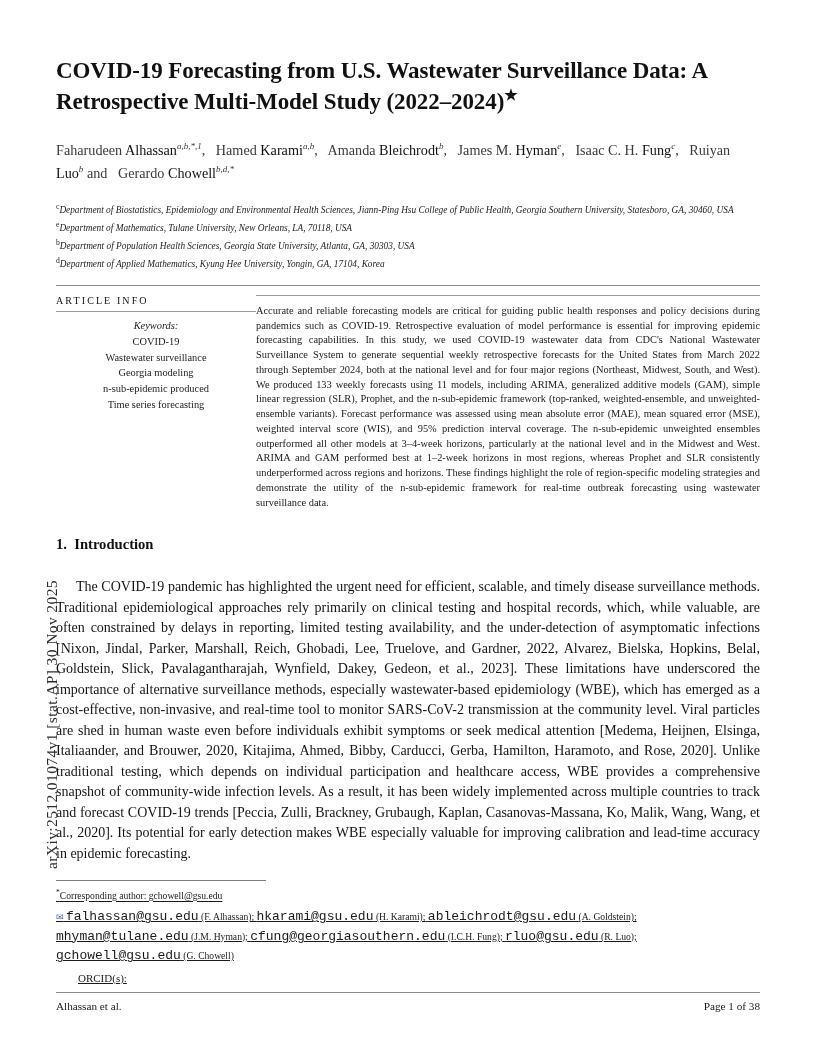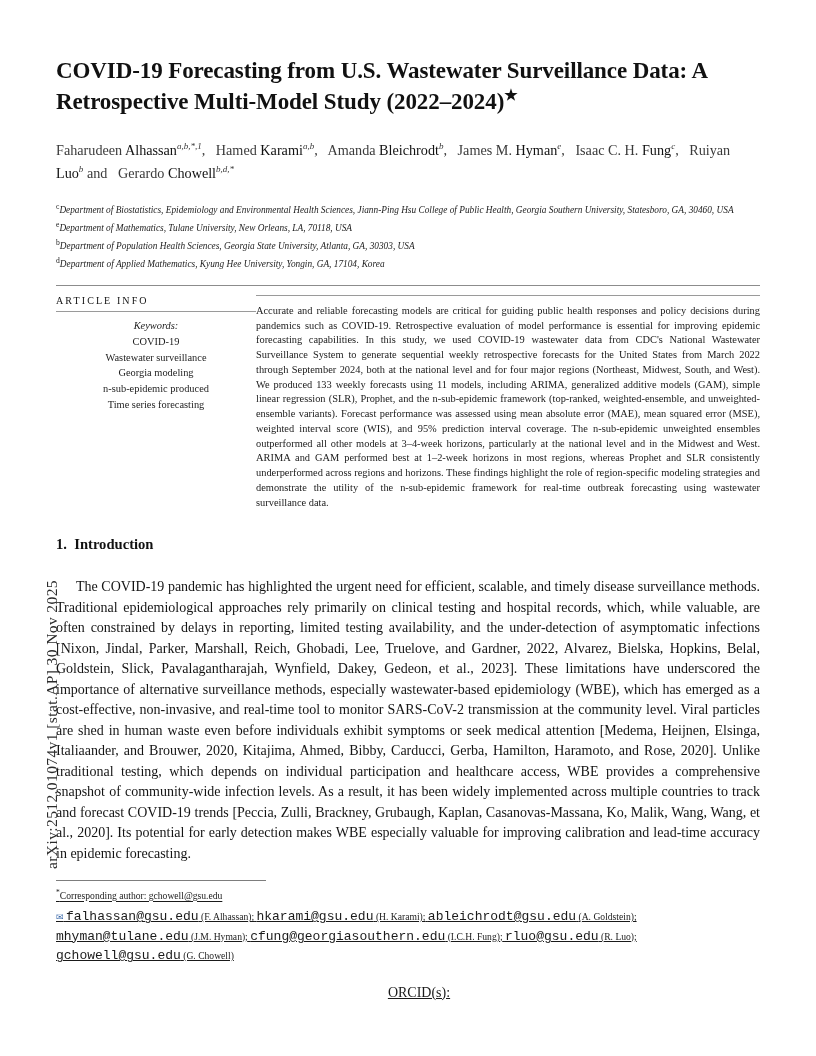--- a/index.html
+++ b/index.html
@@ -164,25 +164,24 @@
     text-decoration: underline;
   }
   .footnotes .fn-star { vertical-align: super; font-size: 7.5px; }
   .mono {
     font-family: "Liberation Mono", monospace;
     font-size: 13px;
     text-align: center;
   }
   .env-icon { color: #2e5fa3; font-size: 9px; }
   .orcid-line {
-    font-size: 14px;
-    margin-top: 16px;
+    font-size: 11px;
+    margin-top: 4px;
     padding-left: 22px;
     font-family: "Liberation Serif", serif;
-    text-align: center;
   }
 
   
   .footer {
     position: absolute;
     left: 56px;
     right: 56px;
     bottom: 44px;
   }
   .footer-rule {
@@ -279,14 +278,21 @@
         <span class="mono">rluo@gsu.edu</span>
         <span>(R. Luo);</span>
         <span class="mono">gchowell@gsu.edu</span>
         <span>(G. Chowell)</span>
       </div>
       <div class="orcid-line">ORCID(s):</div>
     </div>
 
   </div>
 
+  <div class="footer">
+    <hr class="footer-rule">
+    <div class="footer-row">
+      <span>Alhassan et al.</span>
+      <span>Page 1 of 38</span>
+    </div>
+  </div>
 
 </div>
 
 </body></html>

